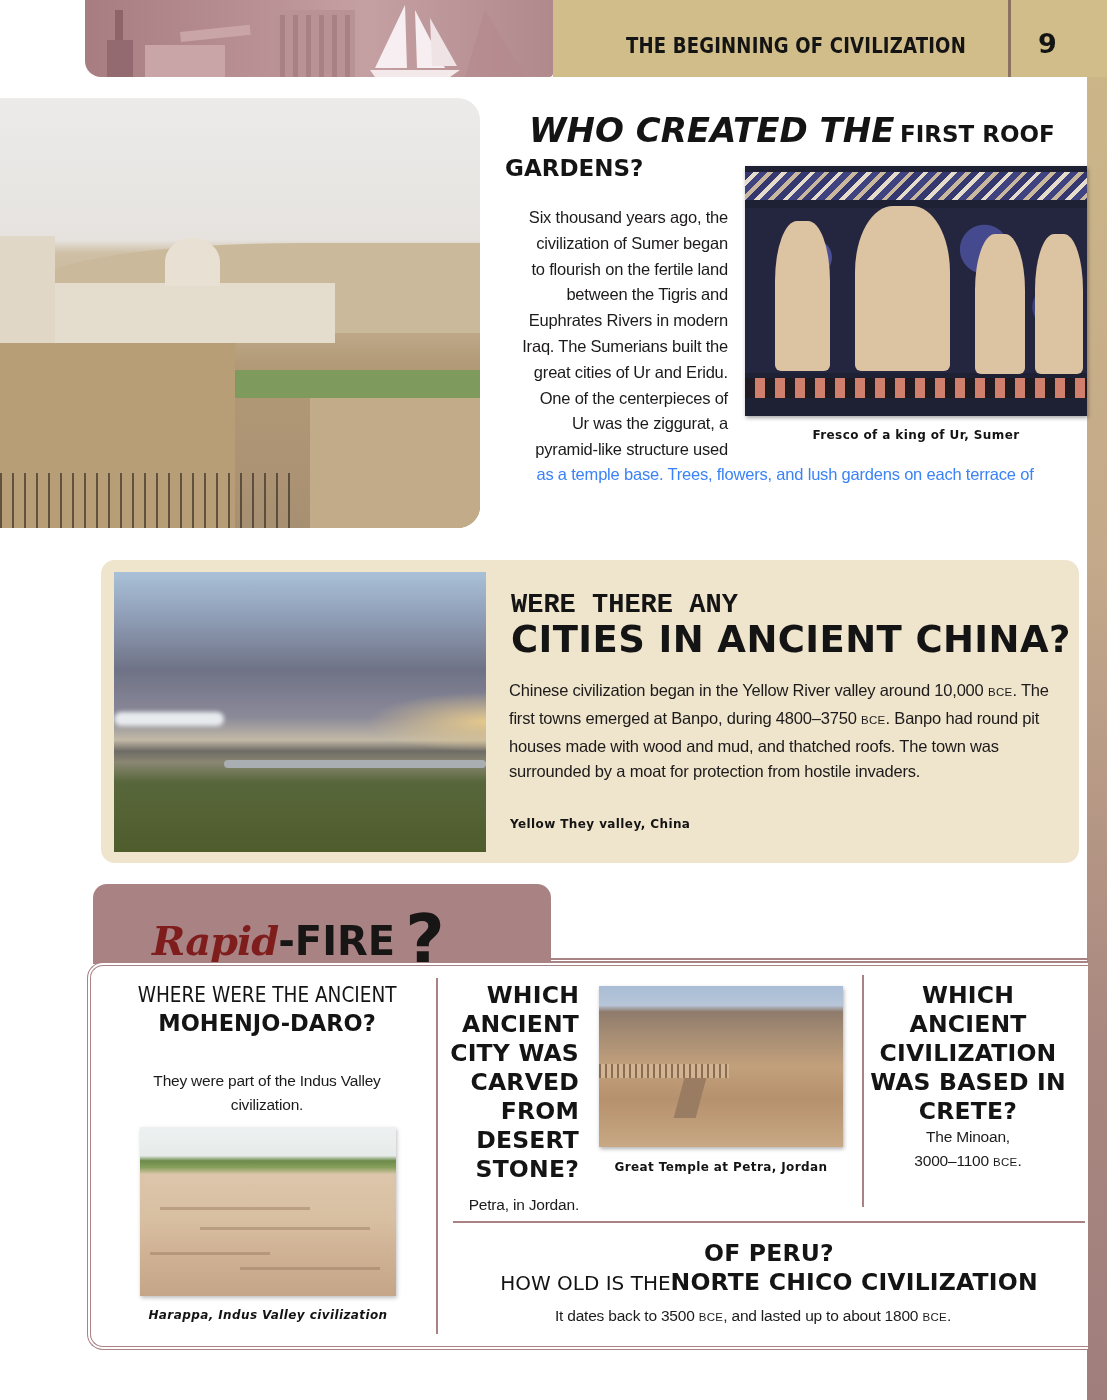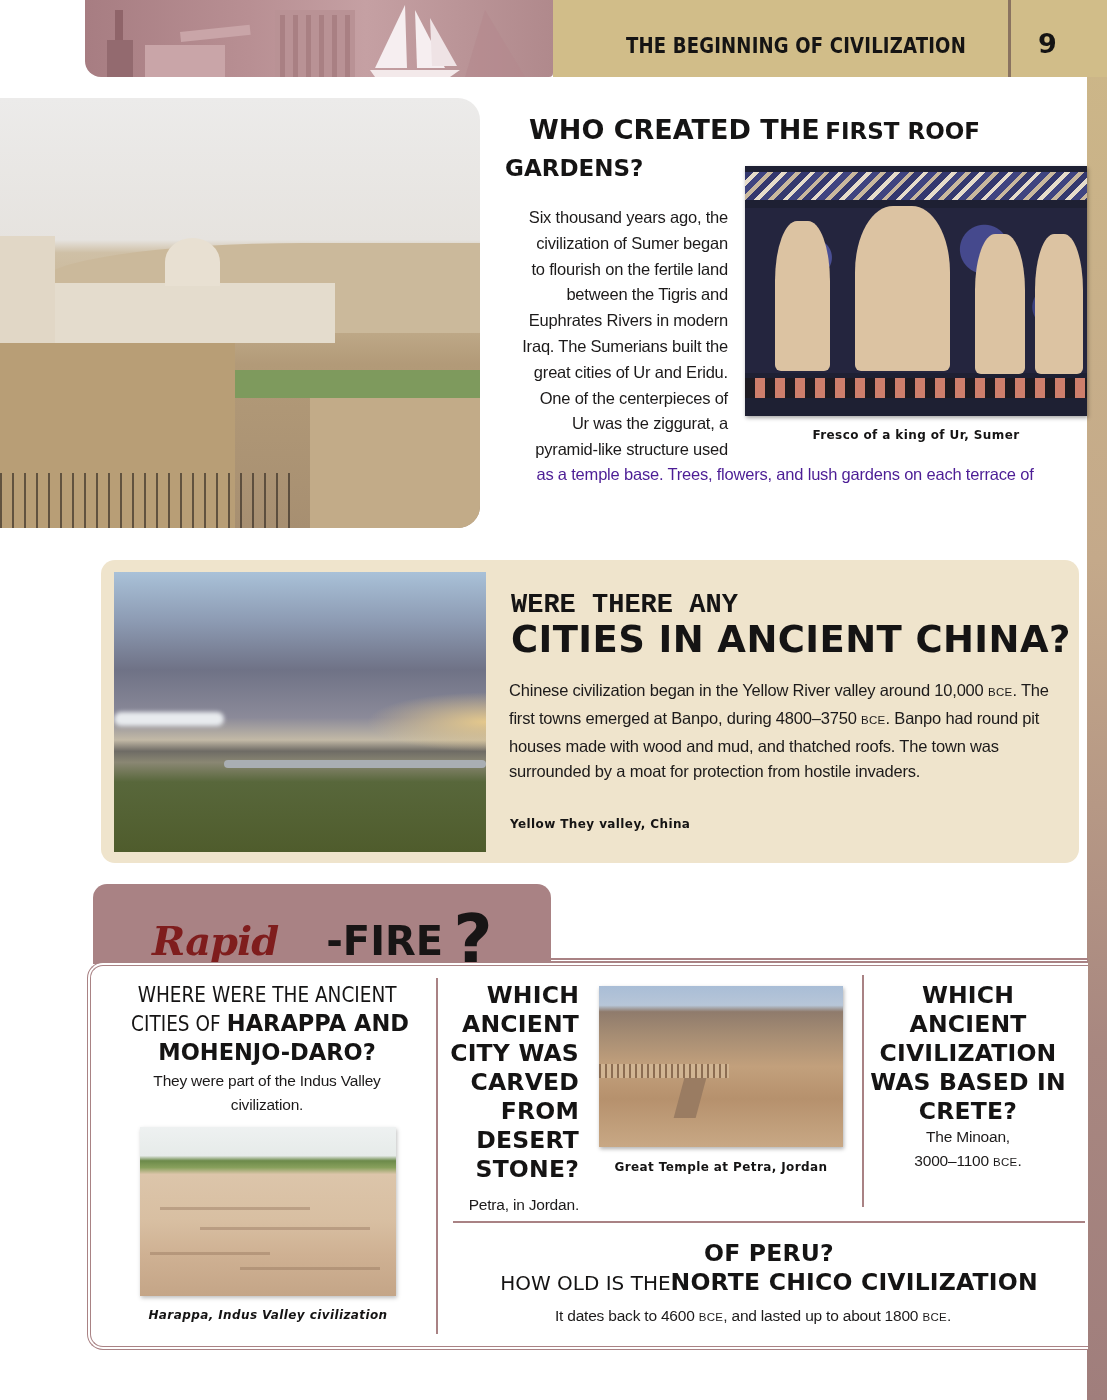--- a/index.html
+++ b/index.html
@@ -46,21 +46,21 @@
   .photo-ziggurat .green { position: absolute; left: 190px; top: 272px; width: 290px; height: 28px; background: #7e9a5d; }
   .photo-ziggurat .ruin { position: absolute; left: 0; top: 245px; width: 235px; height: 185px; background: #b89e76; }
   .photo-ziggurat .ruin2 { position: absolute; left: 310px; top: 300px; width: 170px; height: 130px; background: #c2ab88; }
   .photo-ziggurat .fence { position: absolute; left: 0; top: 375px; width: 300px; height: 55px;
     background: repeating-linear-gradient(90deg, rgba(60,50,40,0.7) 0 2px, transparent 2px 12px); }
 
   .q1-title {
     position: absolute; left: 505px; top: 112px; font-family: "DejaVu Sans", sans-serif;
     font-weight: bold; color: #151414; line-height: 36px; white-space: nowrap;
   }
-  .q1-title .sm { font-size: 27px; }
+  .q1-title .sm { font-size: 34px; font-style: italic; }
   .q1-title .lg { font-size: 23px; text-align: center; }
   .q1-line1 { position: absolute; left: 24px; top: 0; }
   .q1-line2 { position: absolute; left: 0; top: 38px; }
 
   .fresco {
     position: absolute; left: 745px; top: 166px; width: 342px; height: 250px; overflow: hidden;
     background: #1e2033; box-shadow: 1px 2px 4px rgba(0,0,0,0.35);
   }
   .fresco .band-top { position: absolute; left: 0; top: 6px; width: 100%; height: 28px;
     background: repeating-linear-gradient(135deg, #34386e 0 6px, #e6dccb 6px 10px, #3f4480 10px 16px, #c9b89e 16px 20px); }
@@ -72,21 +72,21 @@
                 radial-gradient(circle at 90% 60%, #3d4281 0 20px, transparent 21px),
                 #24253e; }
   .fresco .fig { position: absolute; background: #dcc3a2; border-radius: 40% 40% 6px 6px; }
 
   .q1-text {
     position: absolute; left: 500px; top: 205px; width: 228px; text-align: right;
     font-size: 16.5px; line-height: 25.8px; color: #1c1a1a; letter-spacing: -0.2px;
   }
   .q1-text-cont {
     position: absolute; left: 505px; top: 462px; width: 560px; text-align: center;
-    font-size: 16.5px; line-height: 25.8px; color: #4c1d95; letter-spacing: -0.2px;
+    font-size: 16.5px; line-height: 25.8px; color: #3b82f6; letter-spacing: -0.2px;
   }
   .caption {
     font-family: "DejaVu Sans", sans-serif; font-weight: bold; font-size: 12px; color: #151414;
     letter-spacing: 0.4px; white-space: nowrap;
   }
   .fresco-caption { position: absolute; left: 746px; top: 428px; width: 340px; text-align: center; }
 
   
   .china-box {
     position: absolute; left: 101px; top: 560px; width: 978px; height: 303px;
@@ -119,21 +119,21 @@
   .rf-tab {
     position: absolute; left: 93px; top: 884px; width: 458px; height: 80px;
     background: #a98284; border-radius: 14px 14px 0 0;
   }
   .rf-title { position: absolute; left: 152px; top: 892px; height: 66px; white-space: nowrap; }
   .rf-script {
     font-family: "DejaVu Serif", serif; font-style: italic; font-weight: bold; font-size: 40px;
     color: #7f1d1d; letter-spacing: -1px;
   }
   .rf-fire {
-    font-family: "DejaVu Sans", sans-serif; font-weight: bold; font-size: 40px; color: #181515; margin-left: 48px;
+    font-family: "DejaVu Sans", sans-serif; font-weight: bold; font-size: 40px; color: #181515;
   }
   .rf-q {
     font-family: "DejaVu Sans", sans-serif; font-weight: bold; font-size: 68px; color: #181515;
     position: relative; top: 8px; margin-left: 10px;
   }
   .rf-topline {
     position: absolute; left: 551px; top: 958px; width: 537px; height: 5px;
     border-top: 2px solid #a98284; border-bottom: 2px solid #a98284;
   }
   .rf-box {
@@ -282,21 +282,20 @@
   <span class="rf-script">Rapid</span><span class="rf-fire">-FIRE</span><span class="rf-q">?</span>
 </div>
 <div class="rf-topline"></div>
 <div class="rf-box"></div>
 <div class="rf-vline1"></div>
 <div class="rf-vline2"></div>
 <div class="rf-hline"></div>
 
 <div class="rfq rf1-q">
   <div><span class="n">WHERE WERE THE ANCIENT</span></div>
-  <div><span class="n">CITIES OF </span><span class="b">HARAPPA AND</span></div>
   <div><span class="b">MOHENJO-DARO?</span></div>
 </div>
 <div class="rfa rf1-a">
   <div>They were part of the Indus Valley</div>
   <div>civilization.</div>
 </div>
 <div class="photo-harappa">
   <div class="step" style="left:20px;top:80px;width:150px;"></div>
   <div class="step" style="left:60px;top:100px;width:170px;"></div>
   <div class="step" style="left:10px;top:125px;width:120px;"></div>
@@ -330,14 +329,14 @@
 <div class="rfa rf3-a">
   <div>The Minoan,</div>
   <div><span>3000–1100 </span><span class="sc">BCE</span><span>.</span></div>
 </div>
 
 <div class="rfq rf4-q">
   <div><span class="b">OF PERU?</span></div>
   <div><span class="n">HOW OLD IS THE </span><span class="b">NORTE CHICO CIVILIZATION</span></div>
 </div>
 <div class="rfa rf4-a">
-  <span>It dates back to 4600 </span><span class="sc">BCE</span><span>, and lasted up to about 1800 </span><span class="sc">BCE</span><span>.</span>
+  <span>It dates back to 3500 </span><span class="sc">BCE</span><span>, and lasted up to about 1800 </span><span class="sc">BCE</span><span>.</span>
 </div>
 
 </body></html>

